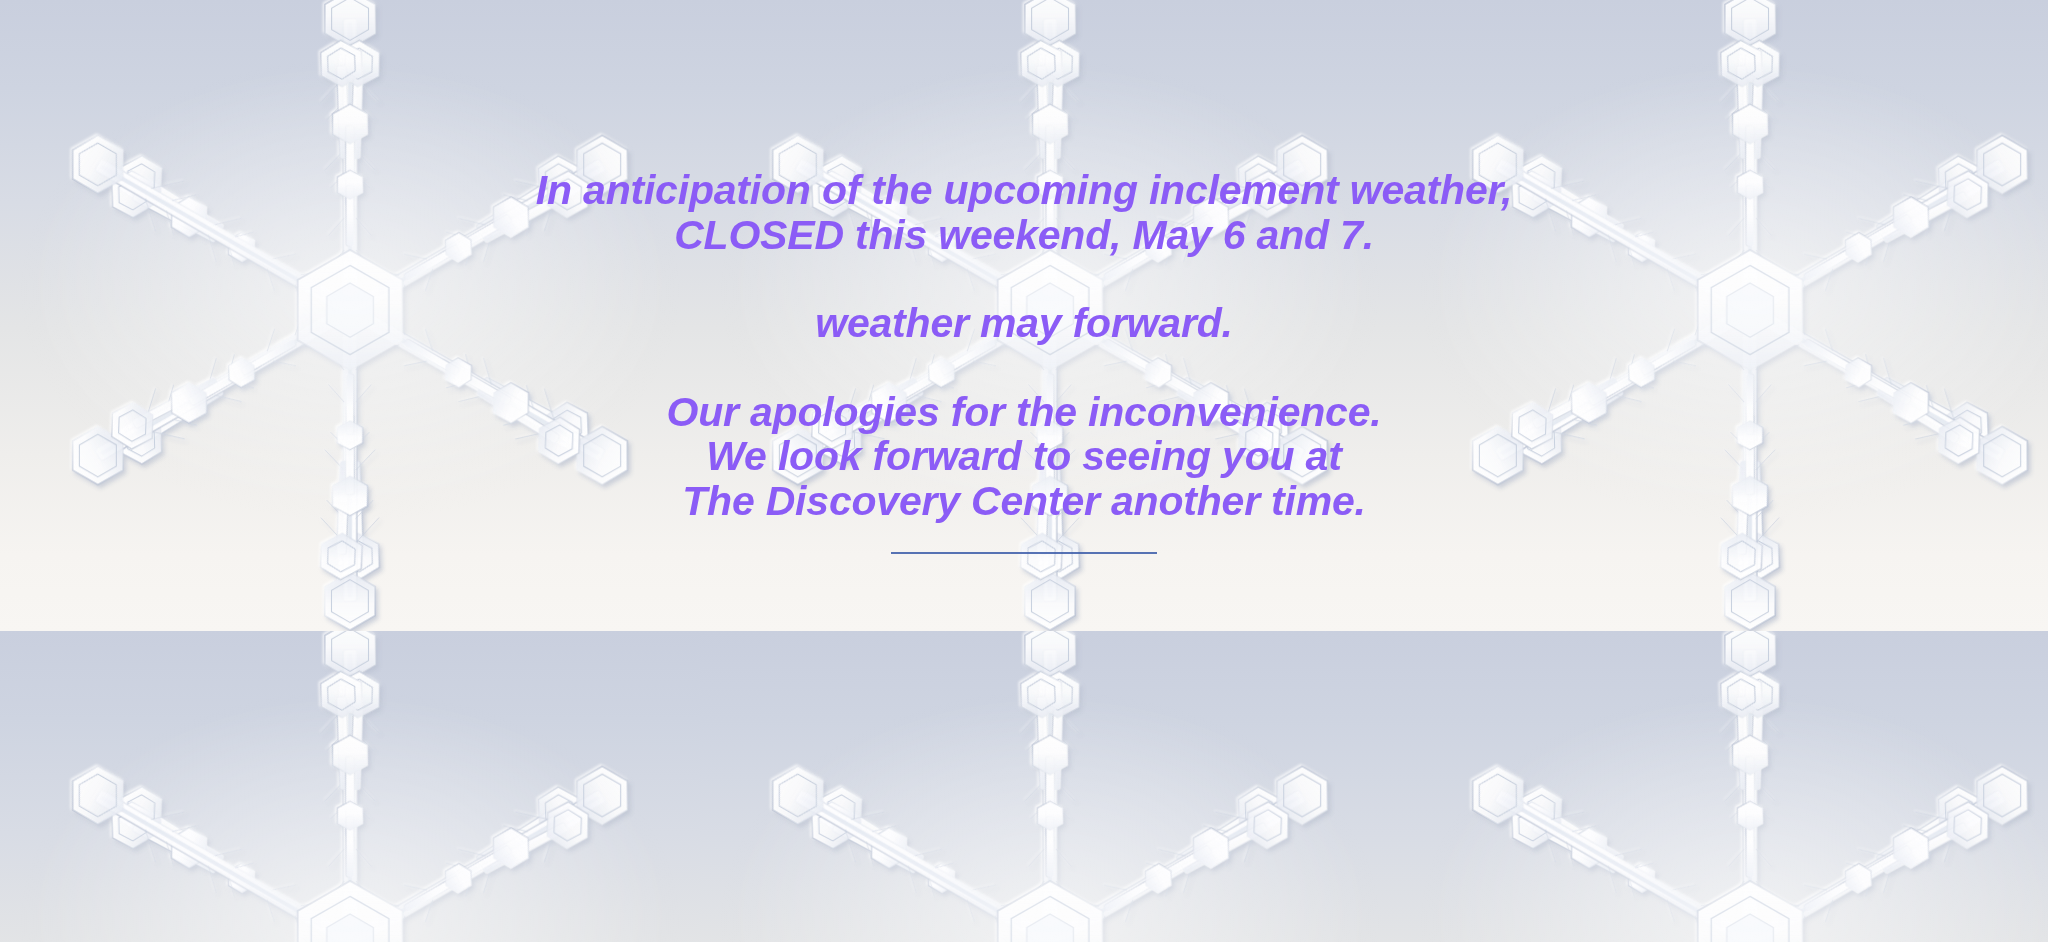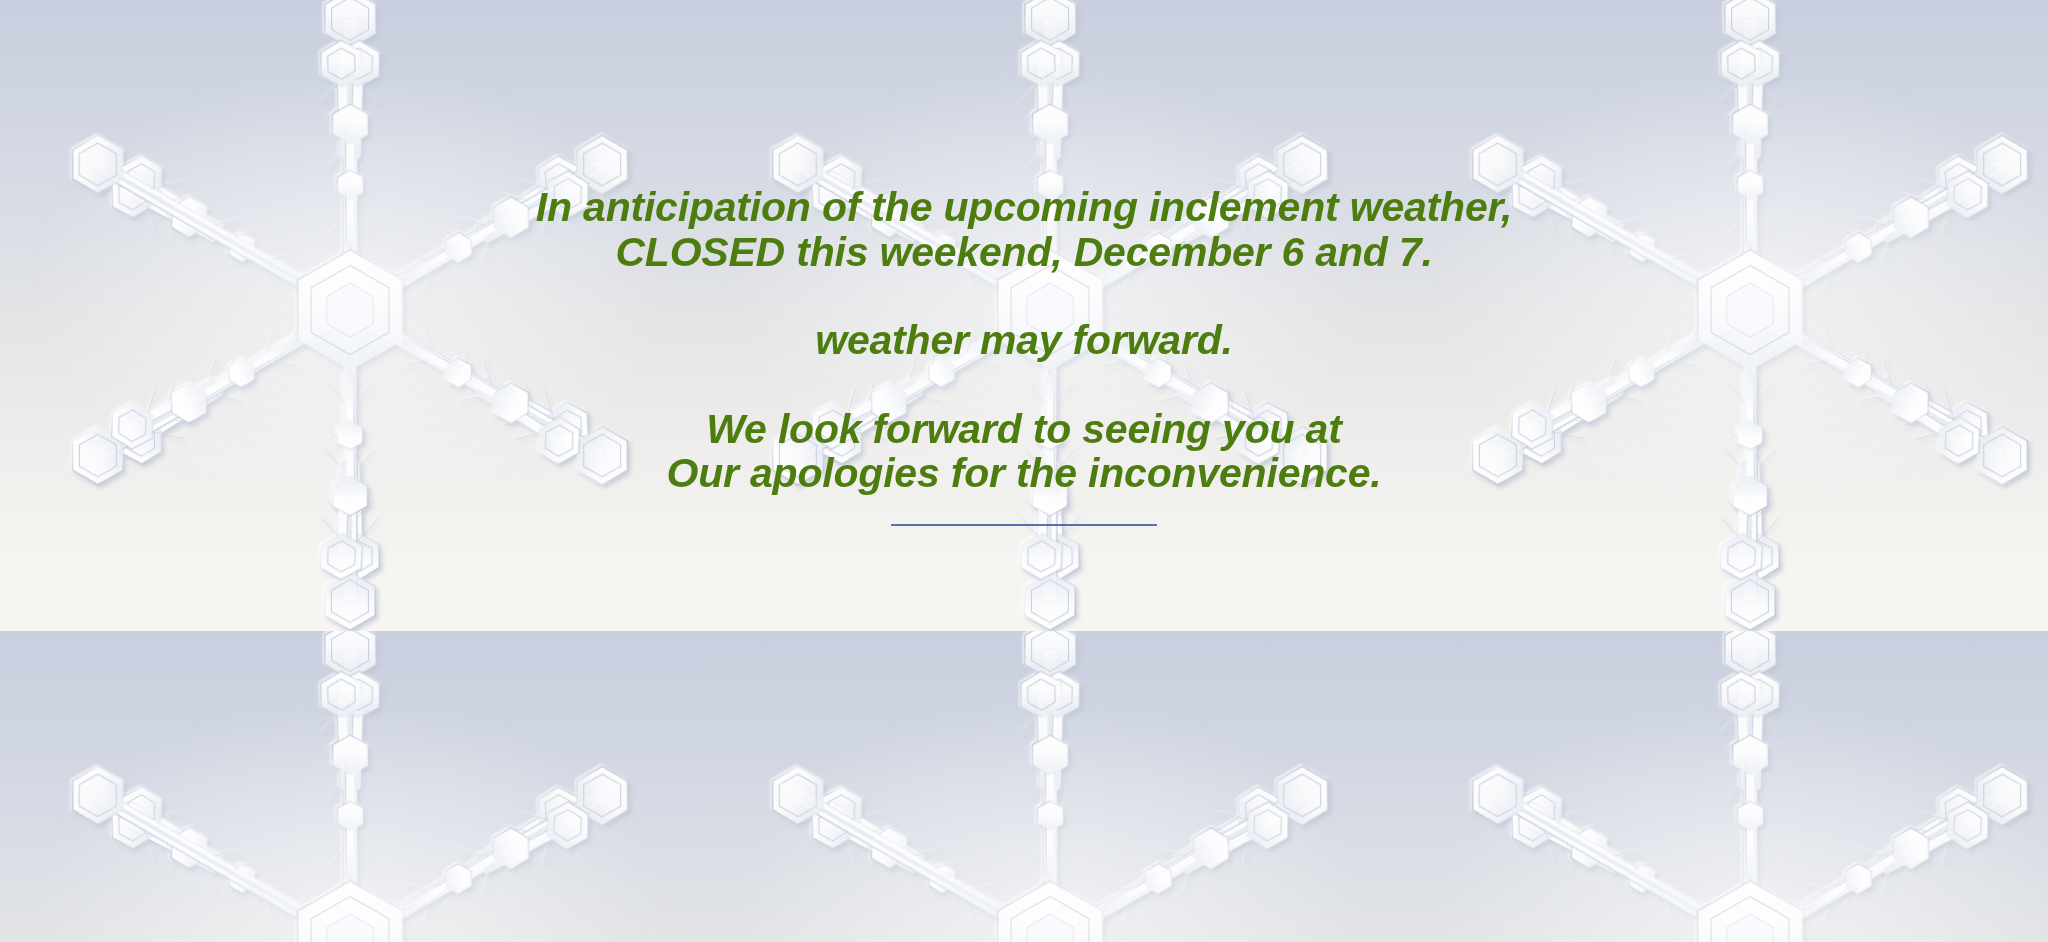--- a/index.html
+++ b/index.html
@@ -67,23 +67,23 @@
     height: 100%;
     display: block;
     opacity: 0.97;
   }
 
   
   .text-block {
     position: absolute;
     left: 0;
     right: 0;
-    top: 185px;
+    top: 168px;
     text-align: center;
-    color: #4d7c0f;
+    color: #8b5cf6;
     font-weight: bold;
     font-style: italic;
     font-size: 41px;
     line-height: 44.5px;
     letter-spacing: -0.2px;
     white-space: nowrap;
   }
 
   .para {
     margin: 0;
@@ -248,34 +248,35 @@
             <use href="#snowflake"></use>
           </svg>
       </div>
     </div>
   </div>
 
   <div class="text-block">
 
     <p class="para">
       <span class="line">In anticipation of the upcoming inclement weather,</span>
-      <span class="line">CLOSED this weekend, December 6 and 7.</span>
+      <span class="line">CLOSED this weekend, May 6 and 7.</span>
     </p>
 
     <div class="gap"></div>
 
     <p class="para">
       <span class="line">weather may forward.</span>
     </p>
 
     <div class="gap"></div>
 
     <p class="para">
+      <span class="line">Our apologies for the inconvenience.</span>
       <span class="line">We look forward to seeing you at</span>
-      <span class="line">Our apologies for the inconvenience.</span>
+      <span class="line">The Discovery Center another time.</span>
     </p>
 
     <div class="rule-wrap">
       <hr class="hrule">
     </div>
   </div>
 
 </div>
 
 </body></html>

